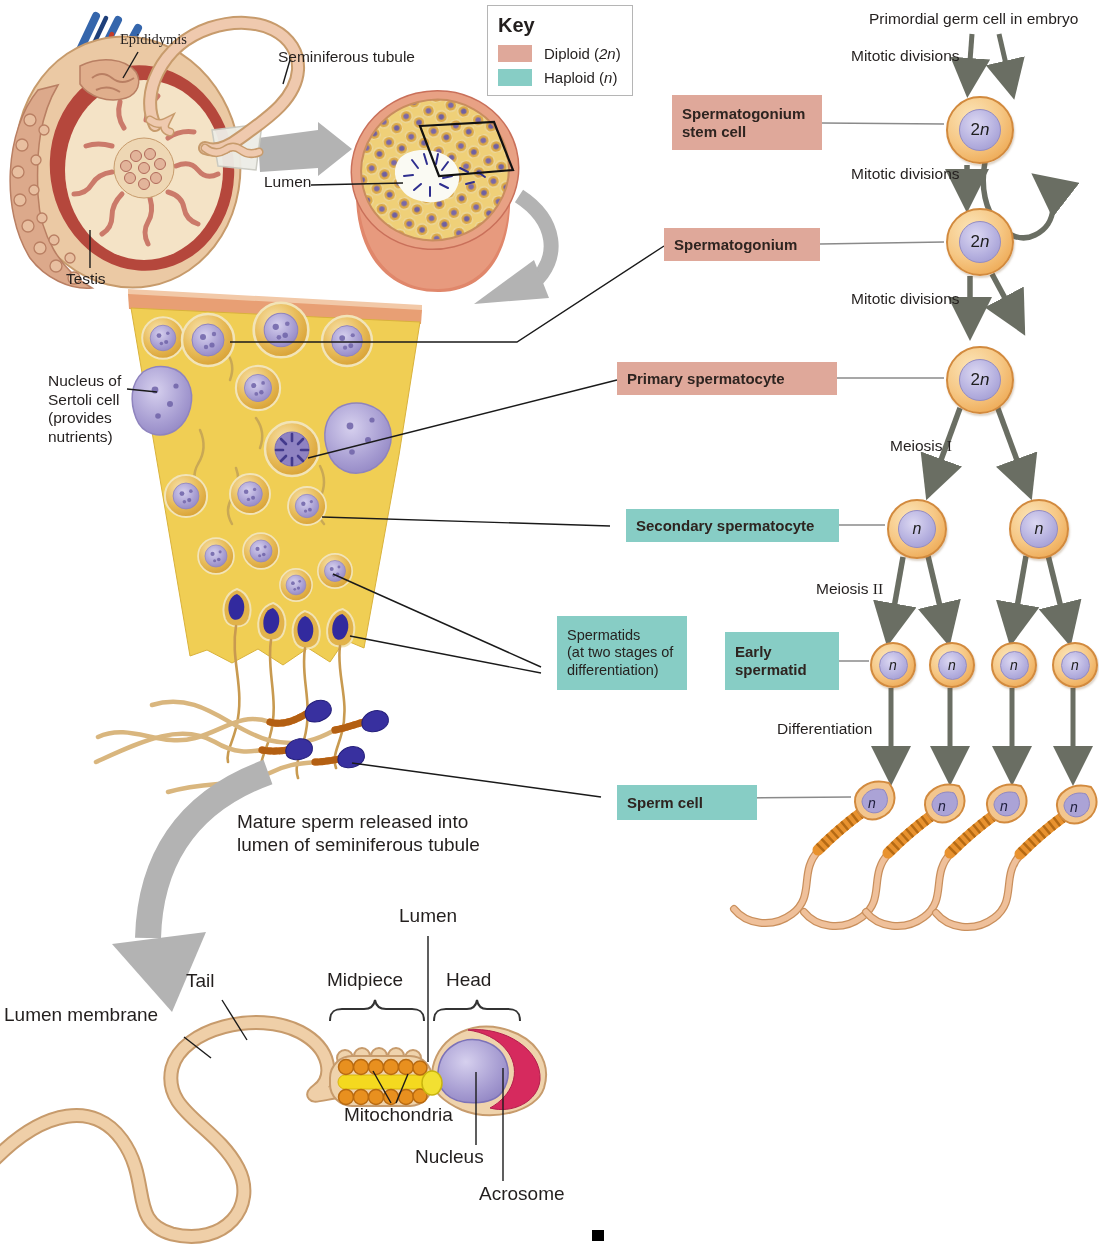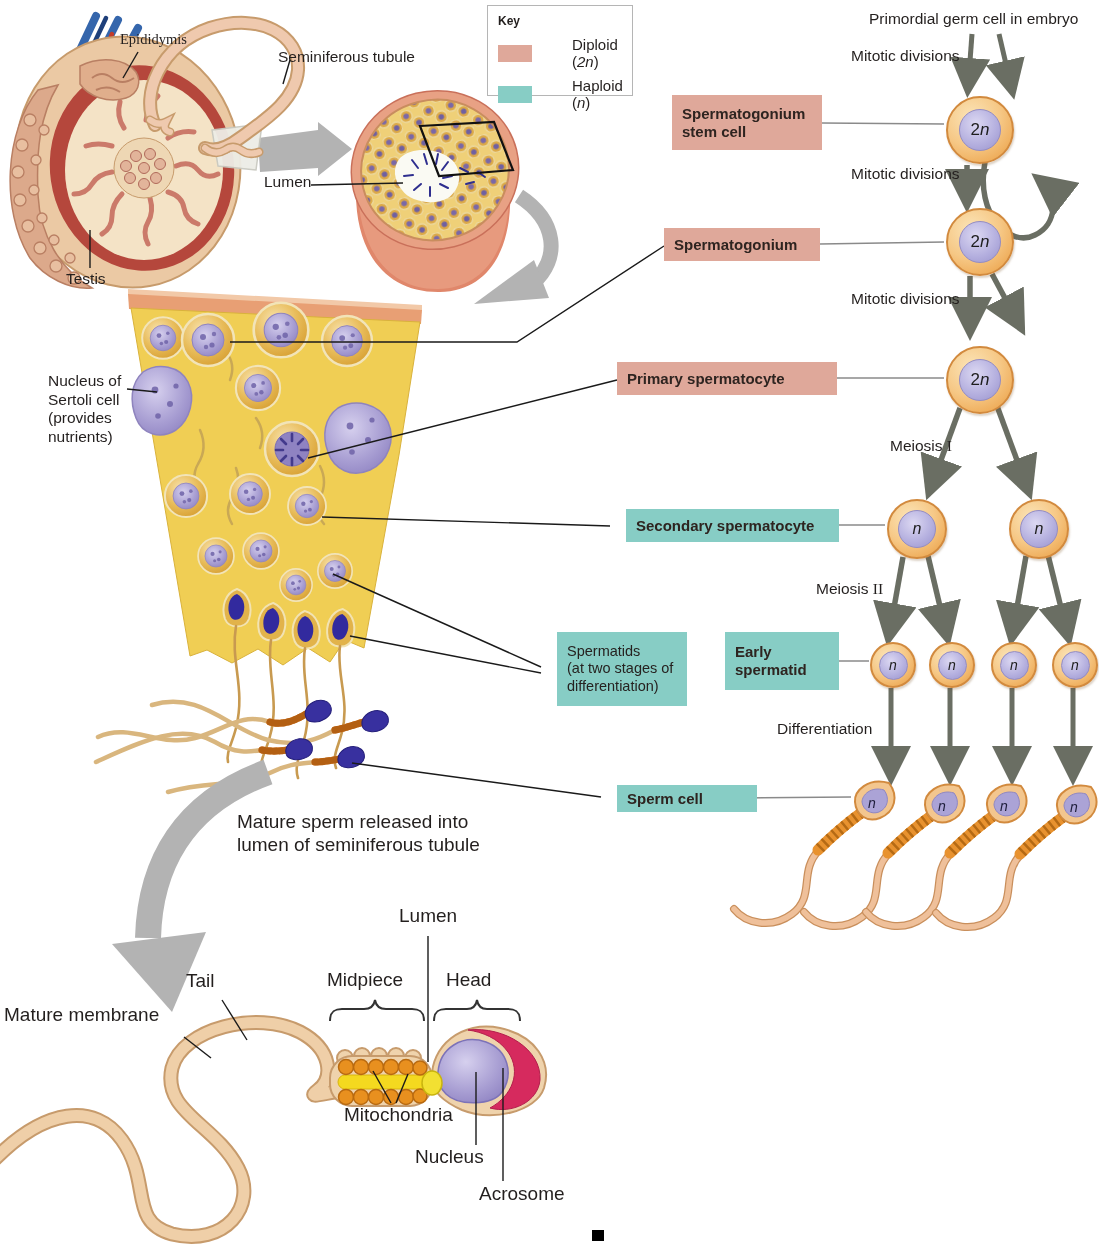--- a/index.html
+++ b/index.html
@@ -15,22 +15,22 @@
   .lbl.big{font-size:19px;}
   .serifb{font-family:"Liberation Serif",serif;font-weight:normal;font-size:14.5px;}
   .boldt{font-weight:normal;margin-left:24px;}
   .sbox{position:absolute;z-index:2;display:flex;flex-direction:column;justify-content:center;
         padding:4px 10px;font-size:15px;font-weight:bold;color:#2e2420;line-height:1.2;box-sizing:border-box;}
   .sbox.pink{background:var(--diploid);}
   .sbox.teal{background:var(--haploid);margin-left:16px;}
   .sbox.reg{font-weight:normal;font-size:14.5px;color:#262220;}
   .keybox{position:absolute;z-index:2;background:#fff;border:1.5px solid #b5b5b5;
           box-sizing:border-box;padding:8px 10px;}
-  .keybox .kt{font-weight:bold;font-size:12px;margin-bottom:8px;}
-  .krow{display:flex;align-items:center;margin-bottom:7px;font-size:15px;gap:28px;}
+  .keybox .kt{font-weight:bold;font-size:20px;margin-bottom:8px;}
+  .krow{display:flex;align-items:center;margin-bottom:7px;font-size:15px;}
   .sw{width:34px;height:17px;margin-right:12px;flex:none;}
   .sw.d{background:var(--diploid);} .sw.h{background:var(--haploid);}
   .cell{position:absolute;z-index:2;border-radius:50%;
         background:radial-gradient(circle at 36% 30%, #fbe4b7 0%, var(--cell-fill) 48%, #efae5c 78%, #e69a40 100%);
         border:2px solid var(--cell-border);display:flex;align-items:center;justify-content:center;
         box-shadow:1px 2px 2px rgba(120,80,30,.25);}
   .cell .nuc{border-radius:50%;
         background:radial-gradient(circle at 40% 34%, #dcd8f2 0%, var(--nucleus-fill) 60%, #9a93cc 100%);
         border:1px solid #938cc4;display:flex;align-items:center;justify-content:center;
         font-size:17px;color:#1d1d1d;}
@@ -407,24 +407,24 @@
 <div class="lbl" style="left:816px;top:580px;"><span>Meiosis</span> <span class="numeral">II</span></div>
 <div class="lbl" style="left:777px;top:720px;">Differentiation</div>
 
 <div class="sbox pink ml" style="left:672px;top:95px;width:150px;height:55px;">Spermatogonium
 stem cell</div>
 <div class="sbox pink" style="left:664px;top:228px;width:156px;height:33px;">Spermatogonium</div>
 <div class="sbox pink" style="left:617px;top:362px;width:220px;height:33px;">Primary spermatocyte</div>
 <div class="sbox teal" style="left:610px;top:509px;width:213px;height:33px;">Secondary spermatocyte</div>
 <div class="sbox teal ml" style="left:709px;top:632px;width:114px;height:58px;">Early
 spermatid</div>
-<div class="sbox teal reg ml" style="left:541px;top:632px;width:130px;height:74px;">Spermatids
+<div class="sbox teal reg ml" style="left:541px;top:616px;width:130px;height:74px;">Spermatids
 (at two stages of
 differentiation)</div>
-<div class="sbox teal" style="left:601px;top:785px;width:140px;height:27px;">Sperm cell</div>
+<div class="sbox teal" style="left:601px;top:785px;width:140px;height:35px;">Sperm cell</div>
 
 <div class="cell cellBig" style="left:946px;top:96px;">
   <div class="nuc">
         <span>2</span>
         <span class="it">n</span>
       </div>
 </div>
 <div class="cell cellBig" style="left:946px;top:208px;">
   <div class="nuc">
         <span>2</span>
@@ -470,20 +470,20 @@
 
 <span class="nlab" style="left:864px;top:795px;">n</span>
 <span class="nlab" style="left:934px;top:798px;">n</span>
 <span class="nlab" style="left:996px;top:798px;">n</span>
 <span class="nlab" style="left:1066px;top:799px;">n</span>
 
 <div class="lbl big" style="left:399px;top:905px;">Lumen</div>
 <div class="lbl big" style="left:186px;top:970px;">Tail</div>
 <div class="lbl big" style="left:327px;top:969px;">Midpiece</div>
 <div class="lbl big" style="left:446px;top:969px;">Head</div>
-<div class="lbl big" style="left:4px;top:1004px;">Mature membrane</div>
+<div class="lbl big" style="left:4px;top:1004px;">Lumen membrane</div>
 <div class="lbl big" style="left:344px;top:1104px;">Mitochondria</div>
 <div class="lbl big" style="left:415px;top:1146px;">Nucleus</div>
 <div class="lbl big" style="left:479px;top:1183px;">Acrosome</div>
 
 <div class="blk" style="left:592px;top:1230px;width:12px;height:11px;"></div>
 
 </div>
 
 </body></html>

